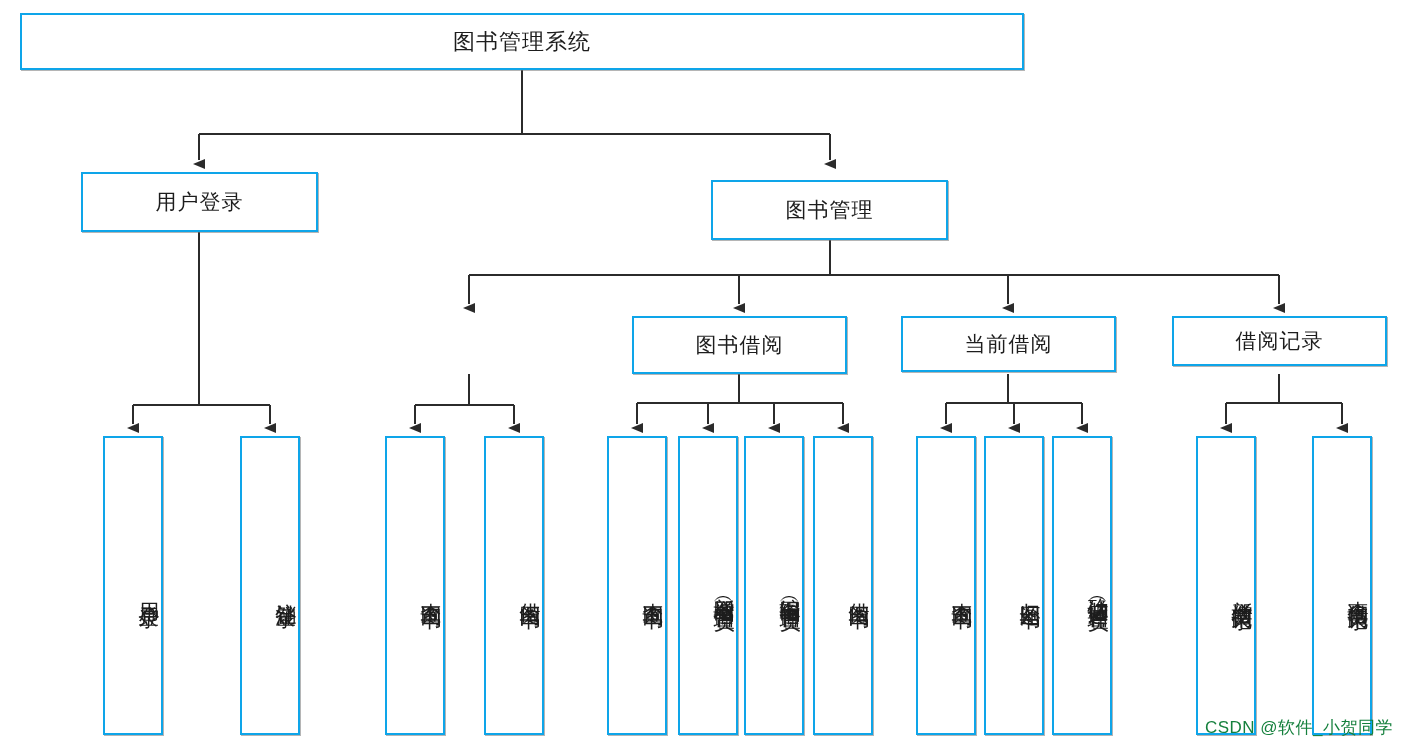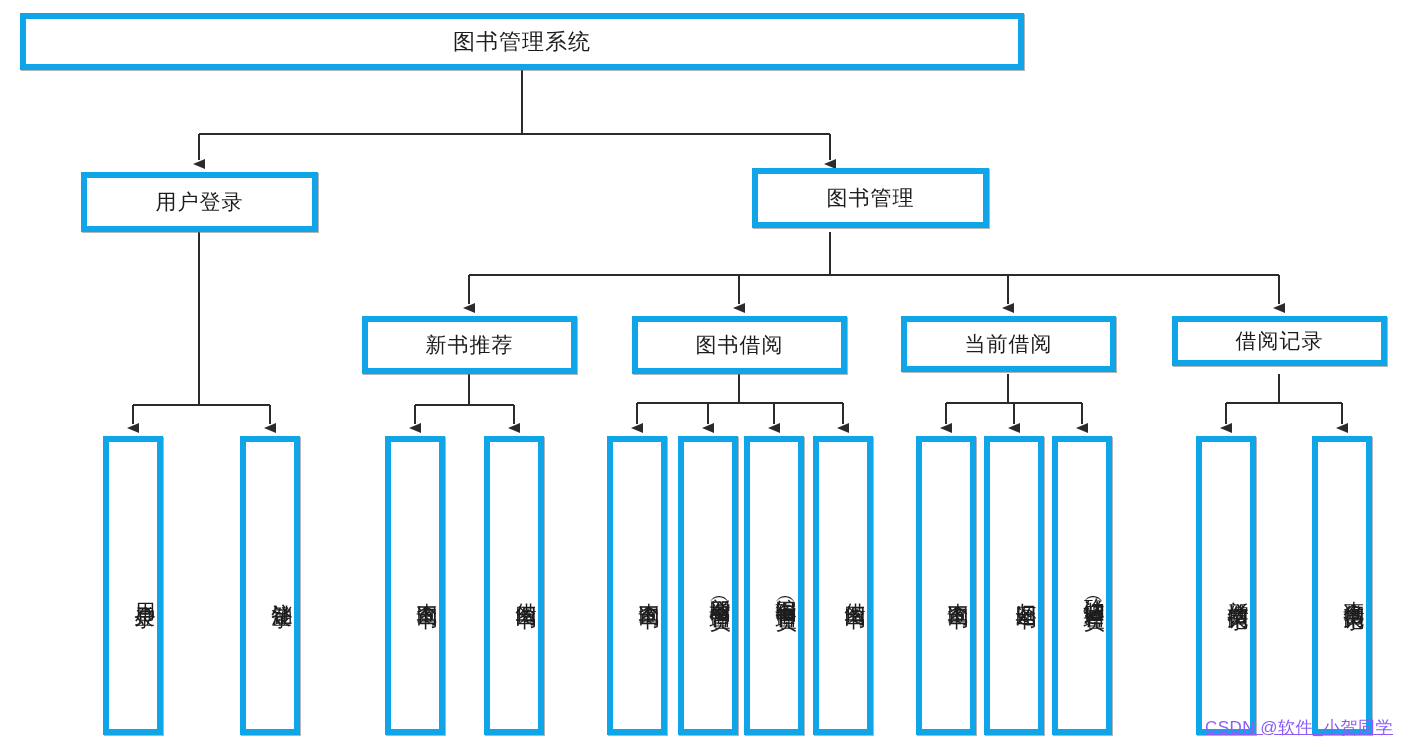--- a/index.html
+++ b/index.html
@@ -22,21 +22,21 @@
     left: 0;
     top: 0;
     width: 1405px;
     height: 747px;
     pointer-events: none;
   }
   .node {
     position: absolute;
     box-sizing: border-box;
     background: #ffffff;
-    border: 6px solid #0ea5e9;
+    border: 2px solid #0ea5e9;
     box-shadow: 1px 1px 0 rgba(120,120,120,0.55);
     display: flex;
     align-items: center;
     justify-content: center;
     color: #1d1d1d;
   }
   .node.horiz {
     font-size: 21px;
     letter-spacing: 1px;
   }
@@ -56,24 +56,23 @@
     text-align: left;
   }
   .node.root {
     font-size: 22px;
   }
   .watermark {
     position: absolute;
     right: 12px;
     bottom: 8px;
     font-size: 17px;
-    color: #8b5cf6;
+    color: #15803d;
     letter-spacing: 0.5px;
     user-select: none;
-    text-decoration: underline;
   }
 </style>
 </head>
 <body>
 
 <div id="canvas">
 
   <svg id="wires" viewBox="0 0 1405 747">
     <defs>
       <marker id="arrow" markerWidth="10" markerHeight="12" refX="1" refY="6" orient="auto" markerUnits="userSpaceOnUse">
@@ -124,27 +123,24 @@
     </g>
   </svg>
 
   <div class="node horiz root" style="left:20px; top:13px; width:1004px; height:57px;">
     <span>图书管理系统</span>
   </div>
 
   <div class="node horiz" style="left:81px; top:172px; width:237px; height:60px;">
     <span>用户登录</span>
   </div>
-  <div class="node horiz" style="left:711px; top:168px; width:237px; height:60px;margin-left:41px;">
+  <div class="node horiz" style="left:711px; top:180px; width:237px; height:60px;">
     <span>图书管理</span>
   </div>
 
-  <div class="node horiz" style="left:362px; top:316px; width:215px; height:58px;">
-    <span>新书推荐</span>
-  </div>
   <div class="node horiz" style="left:632px; top:316px; width:215px; height:58px;">
     <span>图书借阅</span>
   </div>
   <div class="node horiz" style="left:901px; top:316px; width:215px; height:56px;">
     <span>当前借阅</span>
   </div>
   <div class="node horiz" style="left:1172px; top:316px; width:215px; height:50px;">
     <span>借阅记录</span>
   </div>
 

